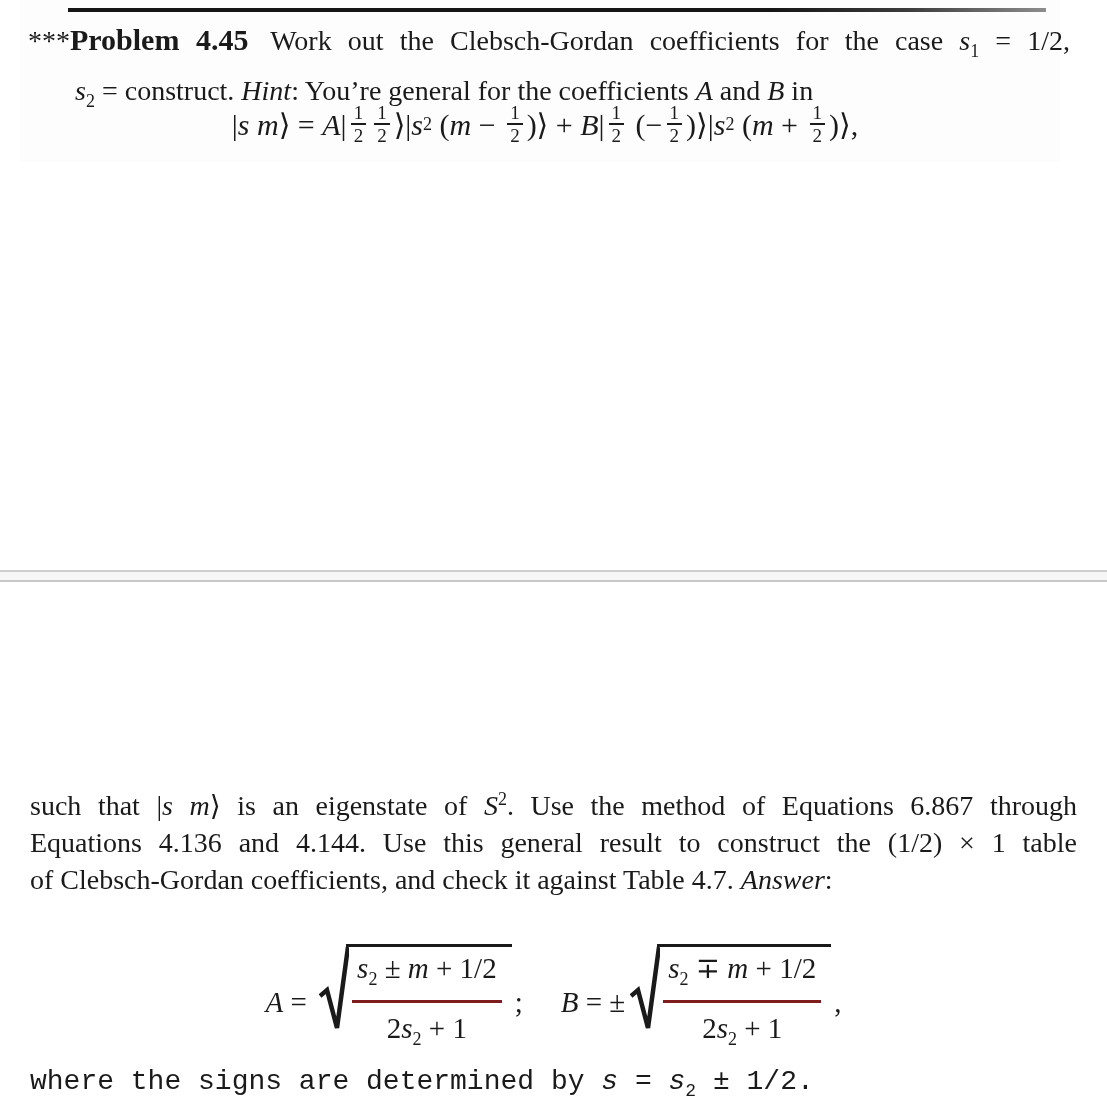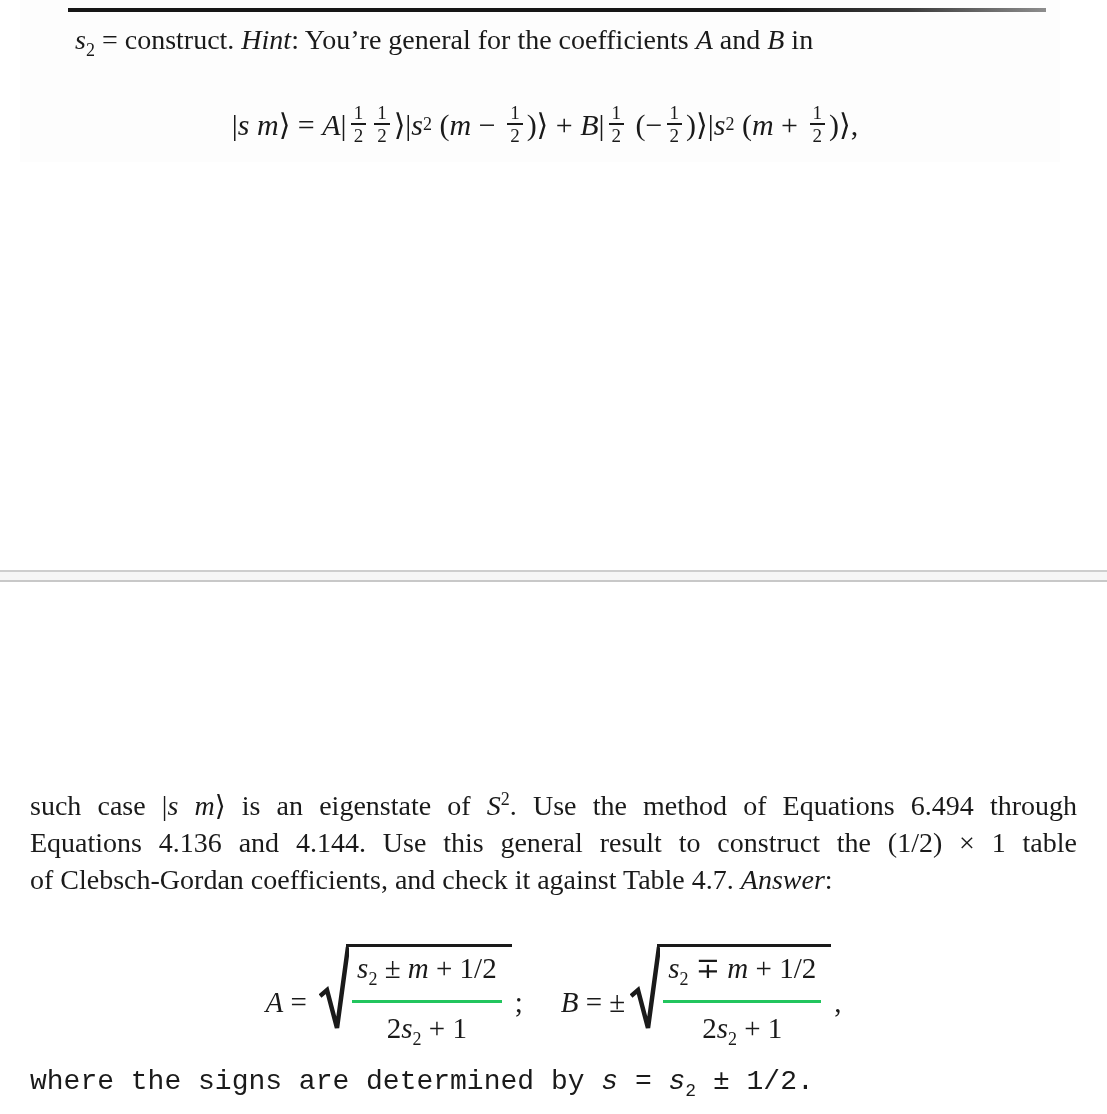--- a/index.html
+++ b/index.html
@@ -44,34 +44,35 @@
   .para3{position:absolute;left:30px;top:1066px;font-size:28px;font-family:Liberation Mono, monospace;}
   .eq2{
     position:absolute;left:0;top:944px;width:1107px;
     display:flex;justify-content:center;align-items:center;gap:38px;
   }
   .formula{display:inline-flex;align-items:center;font-size:29px;}
   .sqrt{display:inline-flex;align-items:flex-start;margin-left:5px;}
   .rad{width:30px;height:88px;flex-shrink:0;}
   .radicand{border-top:3px solid #1a1a1a;padding:4px 10px 0 6px;margin-left:-3px;}
   .bigfrac{display:flex;flex-direction:column;align-items:center;}
-  .bigfrac .bn{padding:0 5px 3px;border-bottom:3px solid #22c55e;line-height:35px;white-space:pre;}
+  .bigfrac .bn{padding:0 5px 3px;border-bottom:3px solid #7f1d1d;line-height:35px;white-space:pre;}
   .bigfrac .bd{padding-top:3px;line-height:44px;white-space:pre;}
   .post{margin-left:3px;}
 </style>
 </head>
 <body>
 
 <div class="page">
 
   <div class="scan-tint"></div>
 
   <div class="top-rule"></div>
 
   <div class="para1">
+    <div class="jline"><span class="sp">***</span><span class="prob-title">Problem 4.45</span><span class="sp"> Work out the Clebsch-Gordan coefficients for the case </span><span class="it">s</span><sub>1</sub><span class="sp"> = 1/2,</span></div>
     <div class="nline p1-line2"><span class="it">s</span><sub>2</sub><span class="sp"> = construct. </span><span class="it">Hint</span><span class="sp">: You’re general for the coefficients </span><span class="it">A</span><span class="sp"> and </span><span class="it">B</span><span class="sp"> in</span></div>
   </div>
 
   <div class="eq1">
     <span class="sp">|</span>
       <span class="sp it">s m</span>
       <span class="sp">⟩ = </span>
       <span class="sp it">A</span>
       <span class="sp">|</span>
       <span class="frac">
@@ -113,21 +114,21 @@
       <span class="frac">
         <span class="fn">1</span>
         <span class="fd">2</span>
       </span>
       <span class="sp">)⟩,</span>
   </div>
 
   <div class="separator"></div>
 
   <div class="para2">
-    <div class="jline"><span class="sp">such case |</span><span class="sp it">s m</span><span class="sp">⟩ is an eigenstate of </span><span class="it">S</span><sup class="s2">2</sup><span class="sp">. Use the method of Equations 6.494 through</span></div>
+    <div class="jline"><span class="sp">such that |</span><span class="sp it">s m</span><span class="sp">⟩ is an eigenstate of </span><span class="it">S</span><sup class="s2">2</sup><span class="sp">. Use the method of Equations 6.867 through</span></div>
     <div class="jline"><span class="sp">Equations 4.136 and 4.144. Use this general result to construct the (1/2) × 1 table</span></div>
     <div class="nline"><span class="sp">of Clebsch-Gordan coefficients, and check it against Table 4.7. </span><span class="it">Answer</span><span class="sp">:</span></div>
   </div>
 
   <div class="eq2">
 
     <span class="formula">
       <span class="sp it">A</span>
         <span class="sp"> = </span>
       <span class="sqrt">

